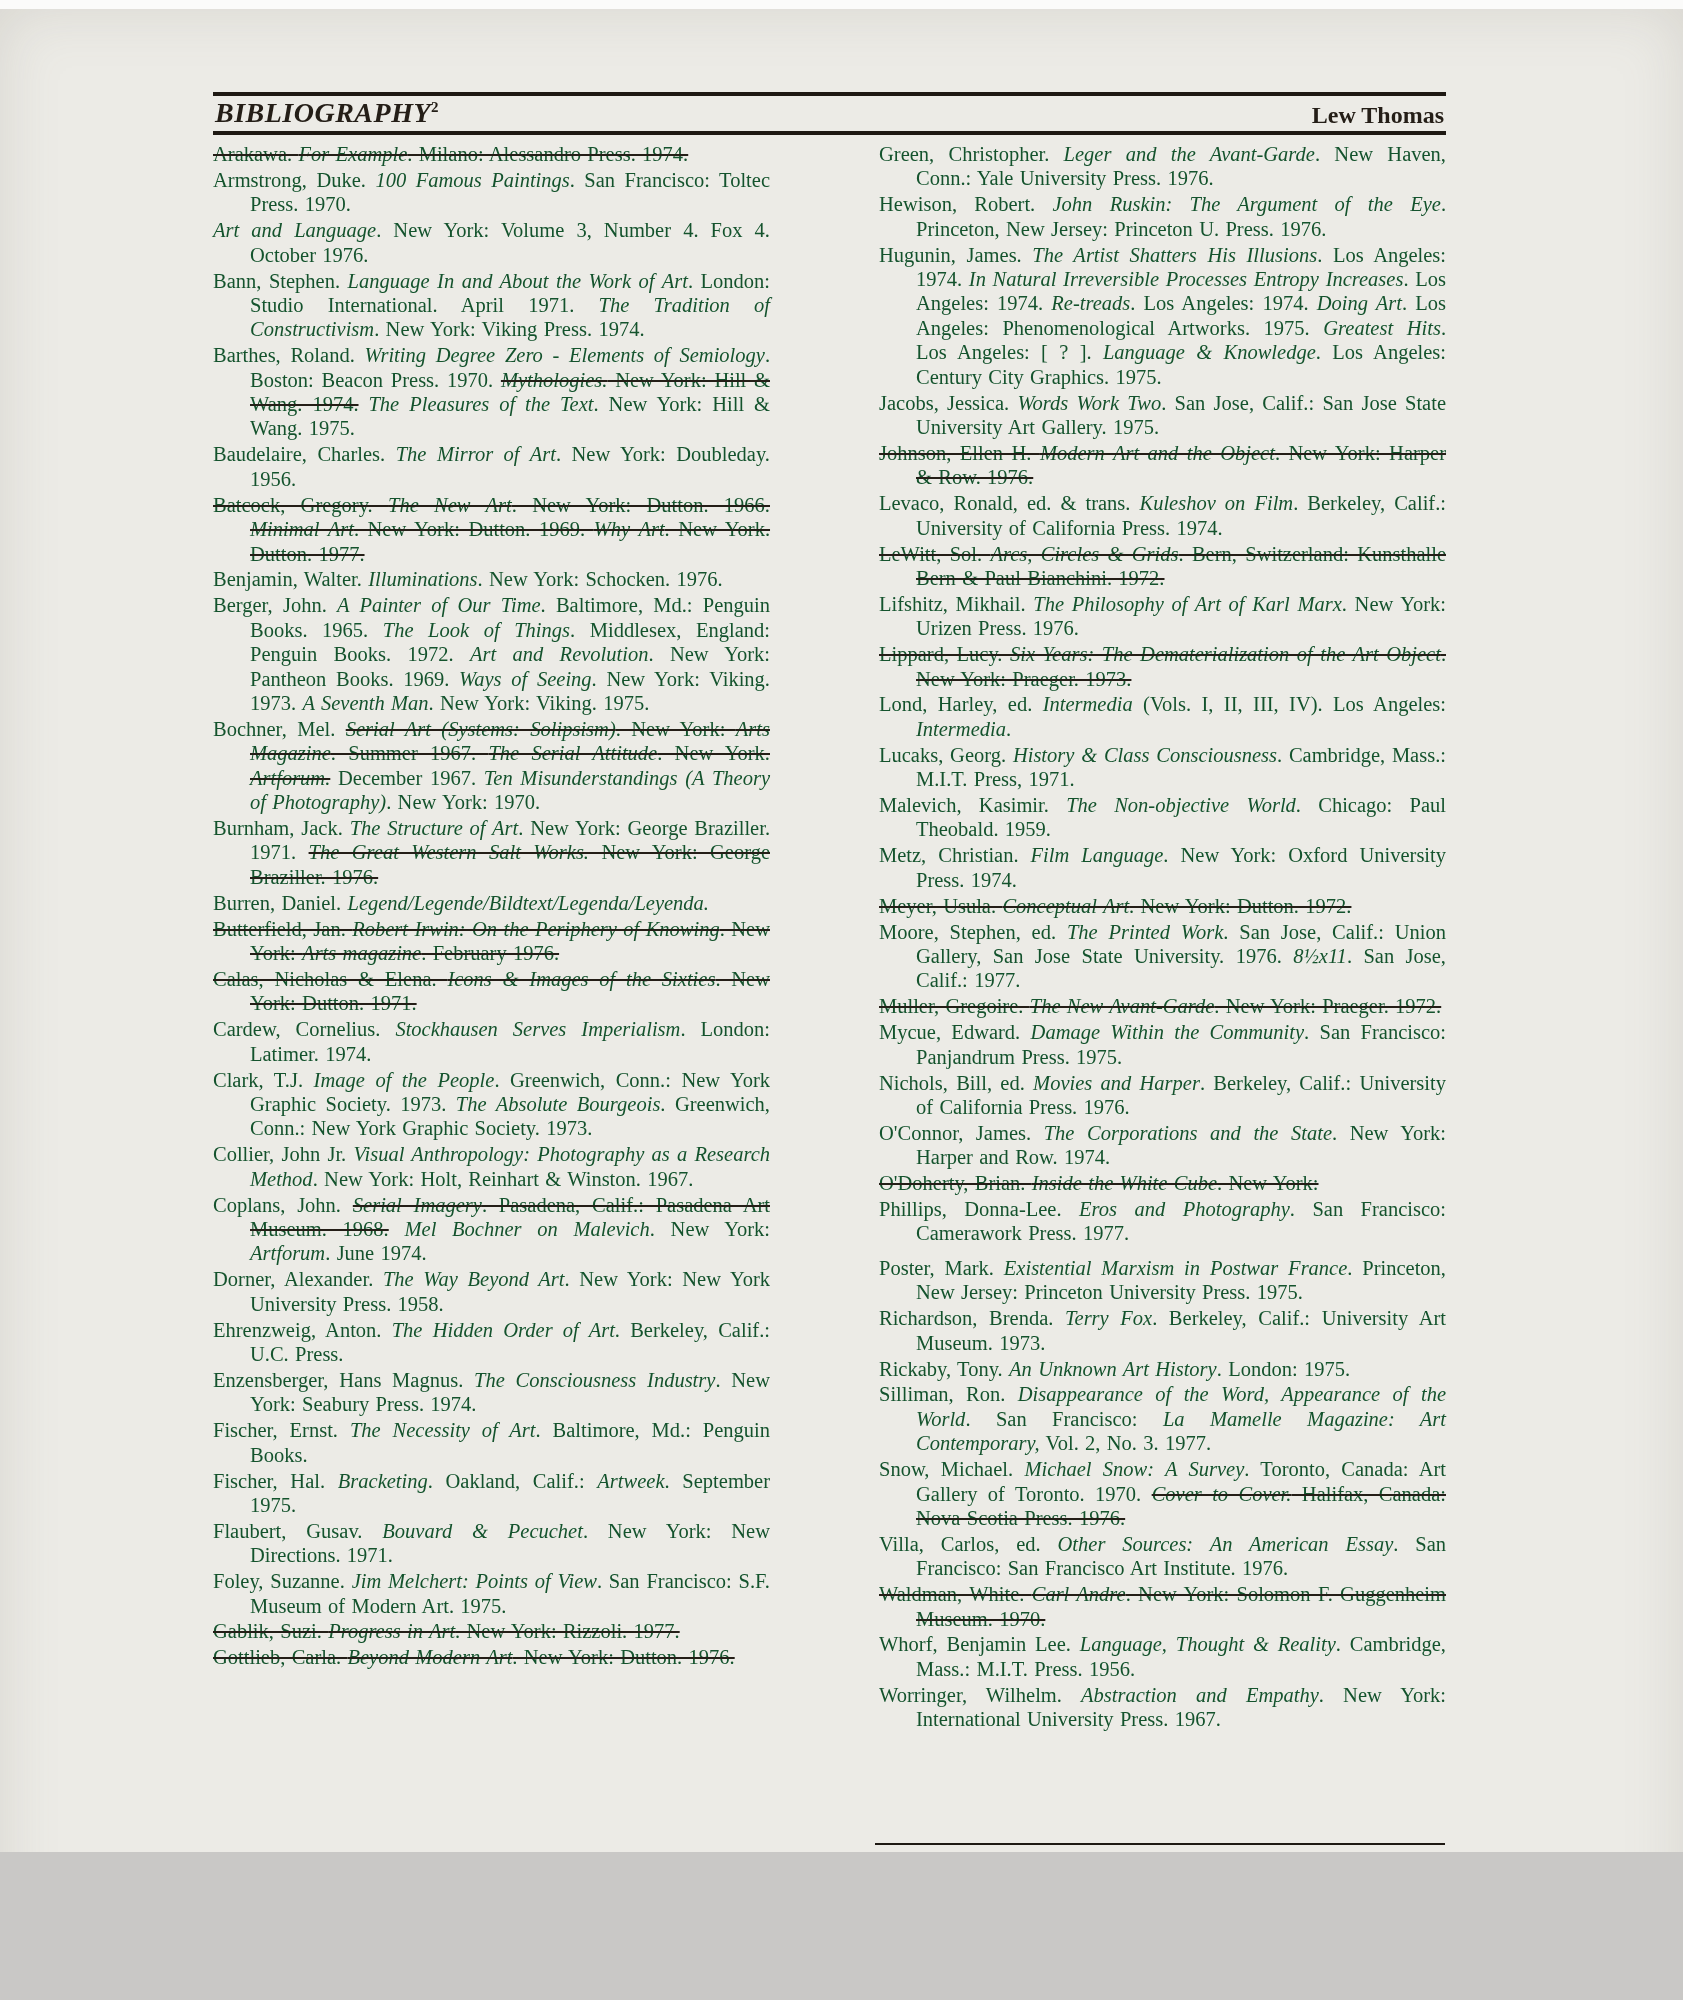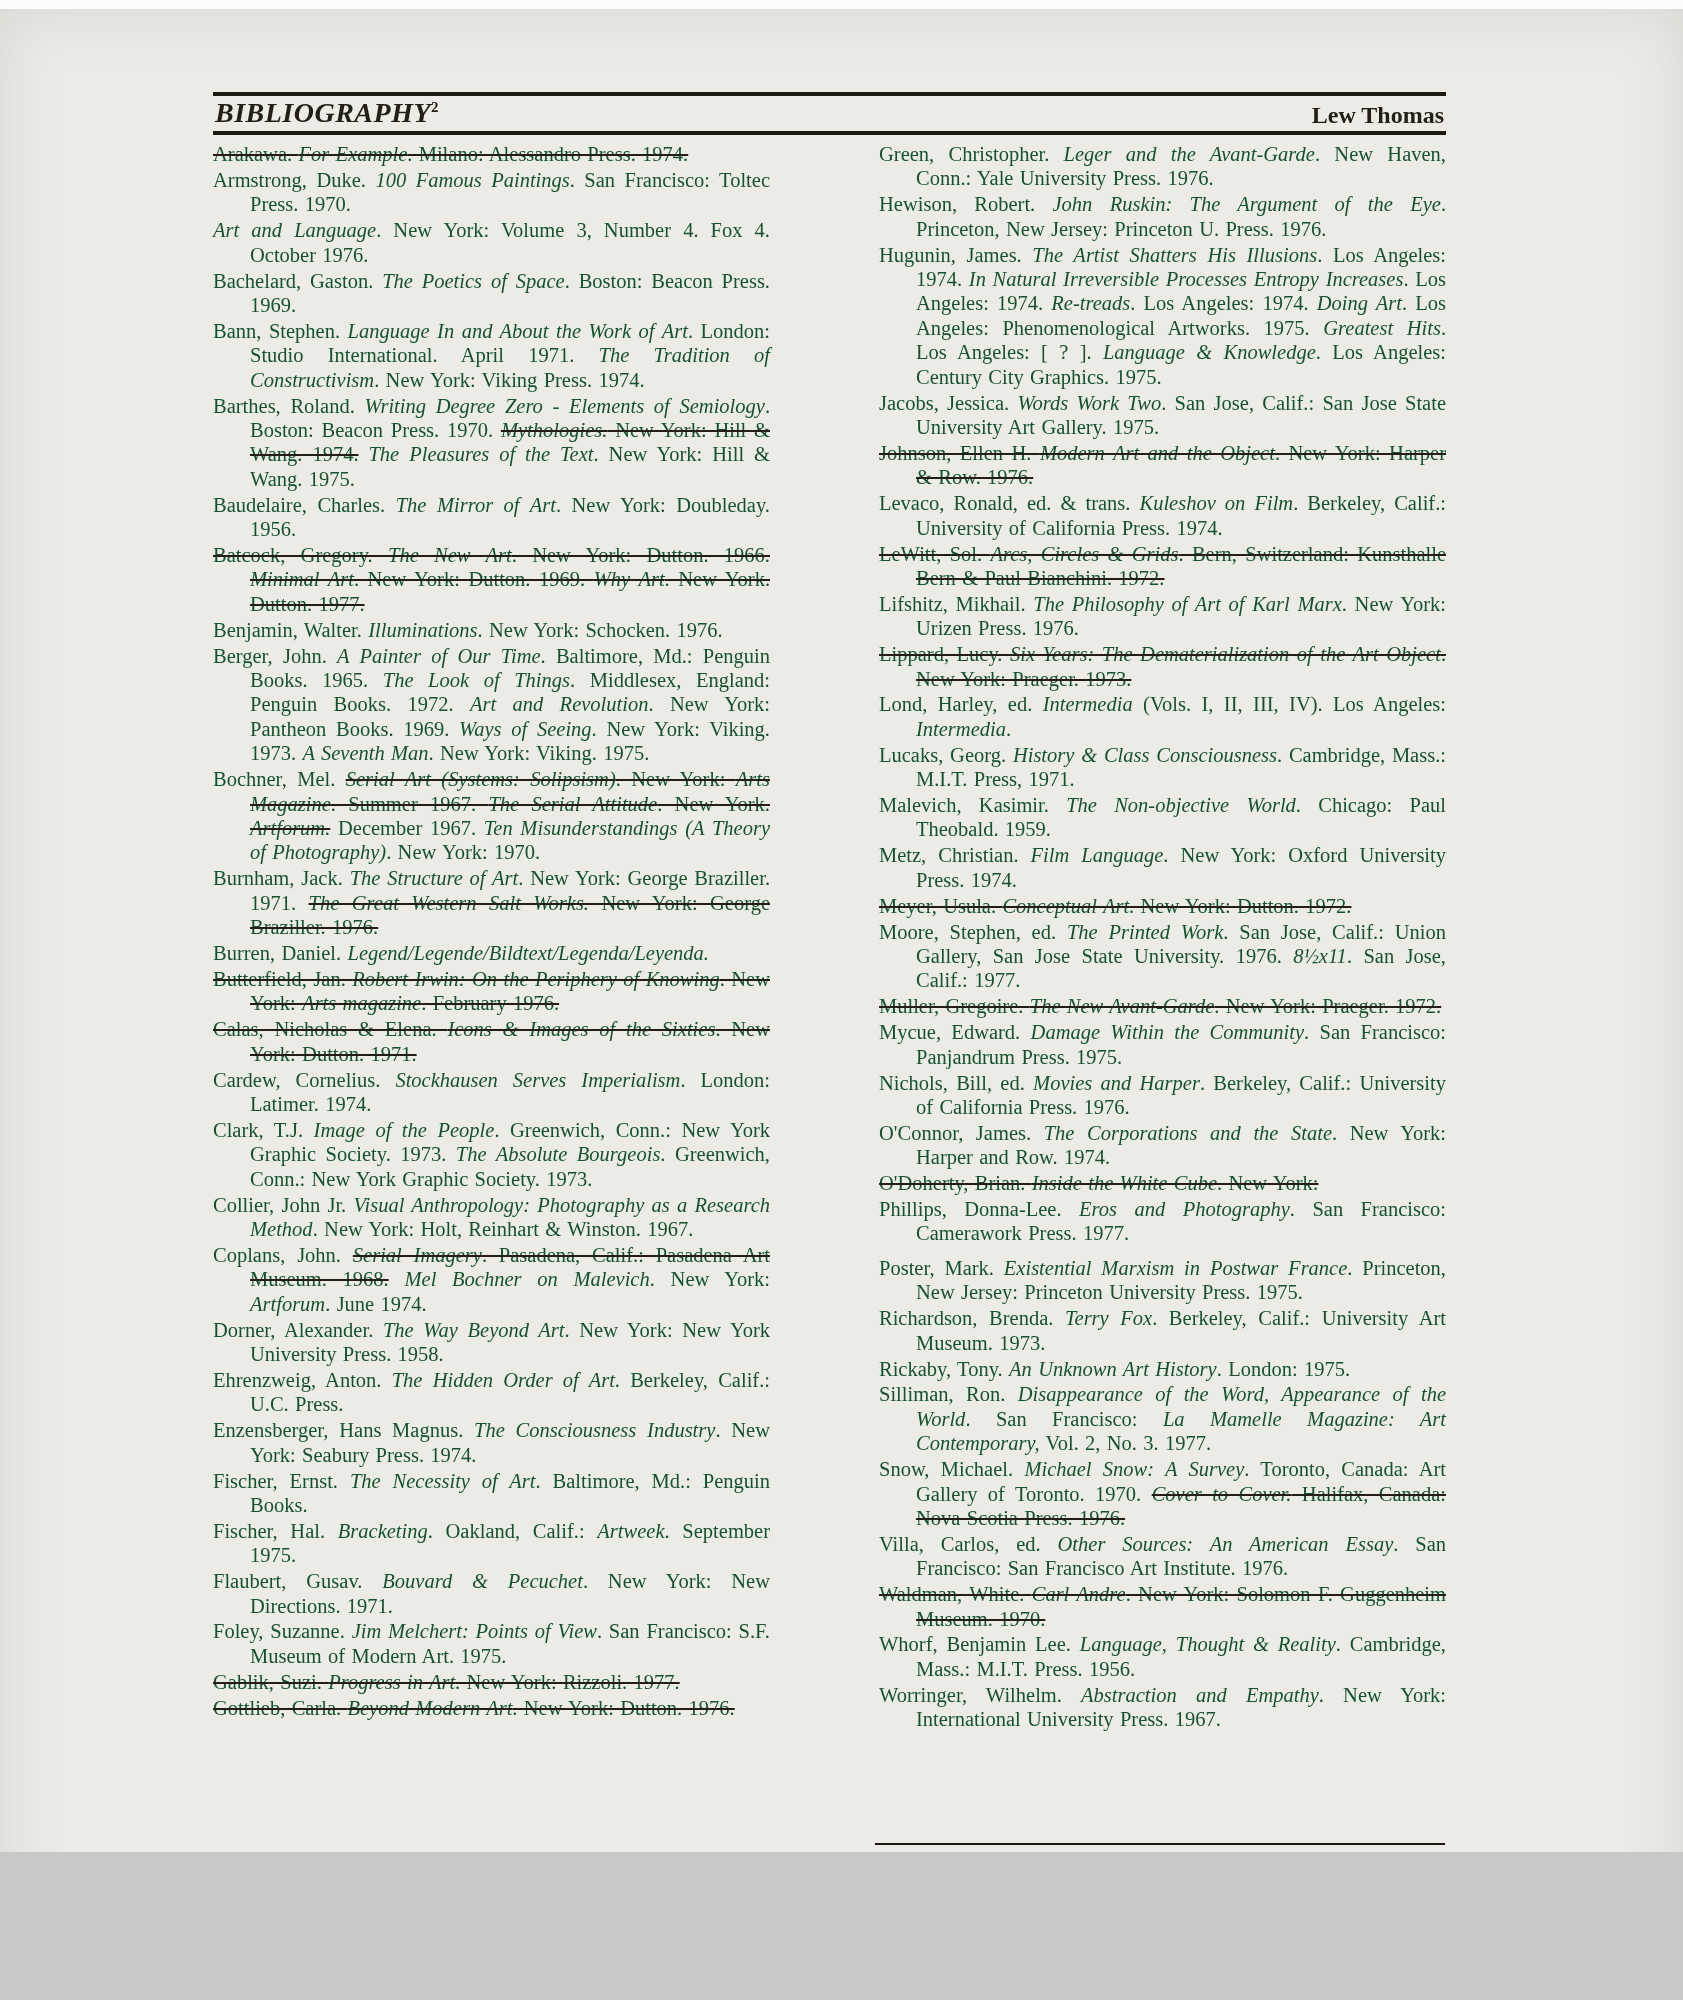--- a/index.html
+++ b/index.html
@@ -47,21 +47,20 @@
   <div class="content">
     <div class="page-header">
       <div class="page-title"><span>BIBLIOGRAPHY</span><sup>2</sup></div>
       <div class="page-author">Lew Thomas</div>
     </div>
     <div class="columns">
       <div class="col col-left">
           <p class="entry"><span class="st">Arakawa. </span><span class="it st">For Example</span><span class="st">. Milano: Alessandro Press. 1974.</span></p>
           <p class="entry"><span>Armstrong, Duke. </span><span class="it">100 Famous Paintings</span><span>. San Francisco: Toltec Press. 1970.</span></p>
           <p class="entry"><span class="it">Art and Language</span><span>. New York: Volume 3, Number 4. Fox 4. October 1976.</span></p>
-          <p class="entry"><span>Bachelard, Gaston. </span><span class="it">The Poetics of Space</span><span>. Boston: Beacon Press. 1969.</span></p>
           <p class="entry"><span>Bann, Stephen. </span><span class="it">Language In and About the Work of Art</span><span>. London: Studio International. April 1971. </span><span class="it">The Tradition of Constructivism</span><span>. New York: Viking Press. 1974.</span></p>
           <p class="entry"><span>Barthes, Roland. </span><span class="it">Writing Degree Zero - Elements of Semiology</span><span>. Boston: Beacon Press. 1970. </span><span class="it st">Mythologies.</span><span class="st"> New York: Hill &amp; Wang. 1974.</span><span> </span><span class="it">The Pleasures of the Text</span><span>. New York: Hill &amp; Wang. 1975.</span></p>
           <p class="entry"><span>Baudelaire, Charles. </span><span class="it">The Mirror of Art</span><span>. New York: Doubleday. 1956.</span></p>
           <p class="entry"><span class="st">Batcock, Gregory. </span><span class="it st">The New Art</span><span class="st">. New York: Dutton. 1966. </span><span class="it st">Minimal Art</span><span class="st">. New York: Dutton. 1969. </span><span class="it st">Why Art</span><span class="st">. New York. Dutton. 1977.</span></p>
           <p class="entry"><span>Benjamin, Walter. </span><span class="it">Illuminations</span><span>. New York: Schocken. 1976.</span></p>
           <p class="entry"><span>Berger, John. </span><span class="it">A Painter of Our Time</span><span>. Baltimore, Md.: Penguin Books. 1965. </span><span class="it">The Look of Things</span><span>. Middlesex, England: Penguin Books. 1972. </span><span class="it">Art and Revolution</span><span>. New York: Pantheon Books. 1969. </span><span class="it">Ways of Seeing</span><span>. New York: Viking. 1973. </span><span class="it">A Seventh Man</span><span>. New York: Viking. 1975.</span></p>
           <p class="entry"><span>Bochner, Mel. </span><span class="it st">Serial Art (Systems: Solipsism)</span><span class="st">. New York: </span><span class="it st">Arts Magazine</span><span class="st">. Summer 1967. </span><span class="it st">The Serial Attitude</span><span class="st">. New York. </span><span class="it st">Artforum.</span><span> December 1967. </span><span class="it">Ten Misunderstandings (A Theory of Photography)</span><span>. New York: 1970.</span></p>
           <p class="entry"><span>Burnham, Jack. </span><span class="it">The Structure of Art</span><span>. New York: George Braziller. 1971. </span><span class="it st">The Great Western Salt Works.</span><span class="st"> New York: George Braziller. 1976.</span></p>
           <p class="entry"><span>Burren, Daniel. </span><span class="it">Legend/Legende/Bildtext/Legenda/Leyenda.</span></p>
           <p class="entry"><span class="st">Butterfield, Jan. </span><span class="it st">Robert Irwin: On the Periphery of Knowing</span><span class="st">. New York: </span><span class="it st">Arts magazine</span><span class="st">. February 1976.</span></p>

